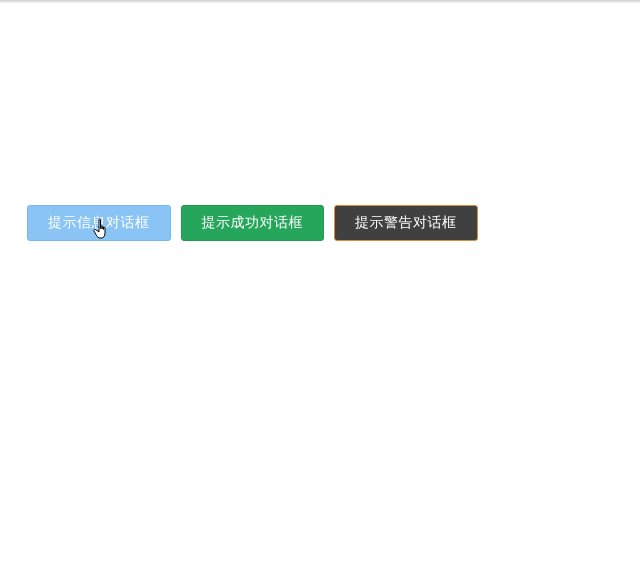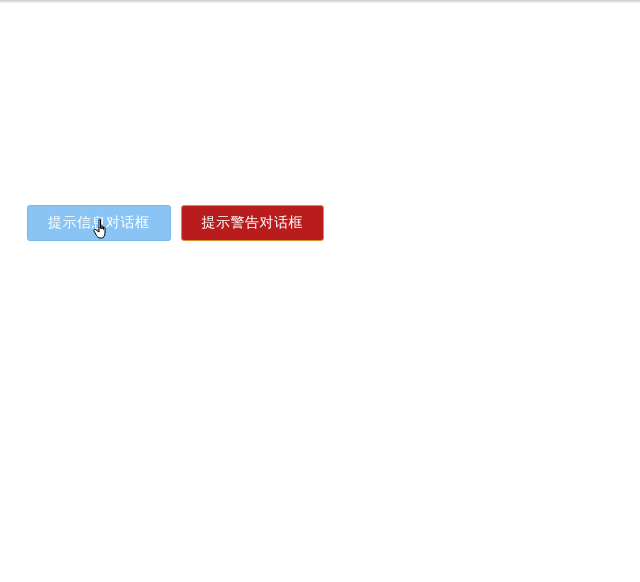--- a/index.html
+++ b/index.html
@@ -38,21 +38,21 @@
     border: 1px solid transparent;
     cursor: pointer;
     display: inline-flex;
     align-items: center;
     justify-content: center;
     white-space: nowrap;
     user-select: none;
   }
   .btn-info    { background: #89c4f4; border-color: #78b8ea; }
   .btn-success { background: #26a65b; border-color: #229955; }
-  .btn-warning { background: #b91c1c; border-color: #da8e33; }
+  .btn-warning { background: #404040; border-color: #da8e33; }
   .btn-danger  { background: #e74c3c; border-color: #d94434; }
 
   
   .cursor {
     position: absolute;
     top: 218px;
     left: 93px;
     width: 20px;
     height: 24px;
     pointer-events: none;
@@ -60,20 +60,21 @@
   }
   .cursor svg { display: block; }
 </style>
 </head>
 <body>
 
 <div class="top-edge"></div>
 
 <div class="button-row">
   <div class="btn btn-info">提示信息对话框</div>
+  <div class="btn btn-success">提示成功对话框</div>
   <div class="btn btn-warning">提示警告对话框</div>
 </div>
 
 <div class="cursor">
   <svg viewBox="0 0 20 24" width="20" height="24">
     <path d="M6 2 C6 1 7.5 1 7.5 2 L7.5 10.5 L7.5 8.5 C7.5 7.5 9 7.5 9 8.5 L9 11 L9 9 C9 8 10.5 8 10.5 9 L10.5 11.5 L10.5 10 C10.5 9 12 9 12 10 L12 15 C12 18 10.5 20 8.5 20 L7 20 C5.5 20 4.5 19 3.5 17.5 L1 13 C0.5 12 1.5 11 2.5 11.5 L4.5 13 L6 14 L6 2 Z" fill="#ffffff" stroke="#000000" stroke-width="1" stroke-linejoin="round"></path>
   </svg>
 </div>
 
 </body></html>

